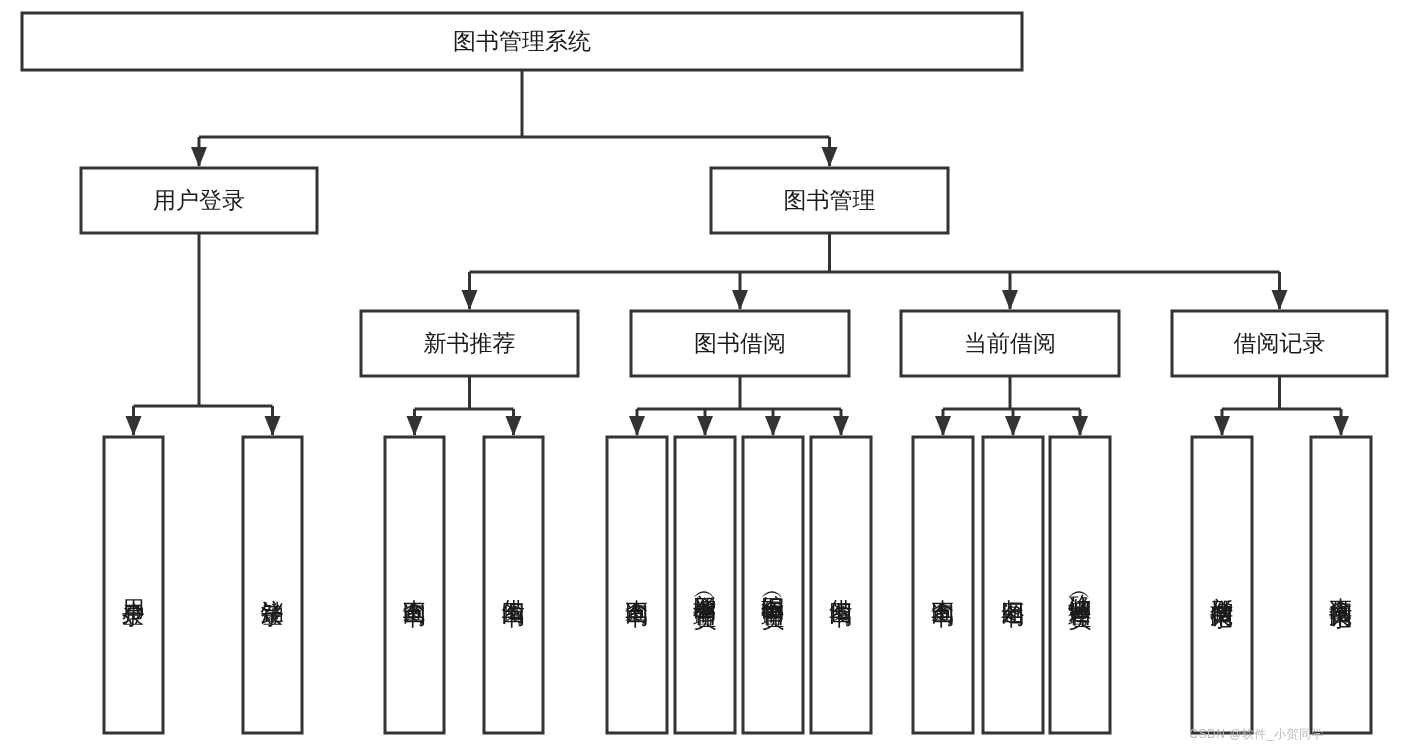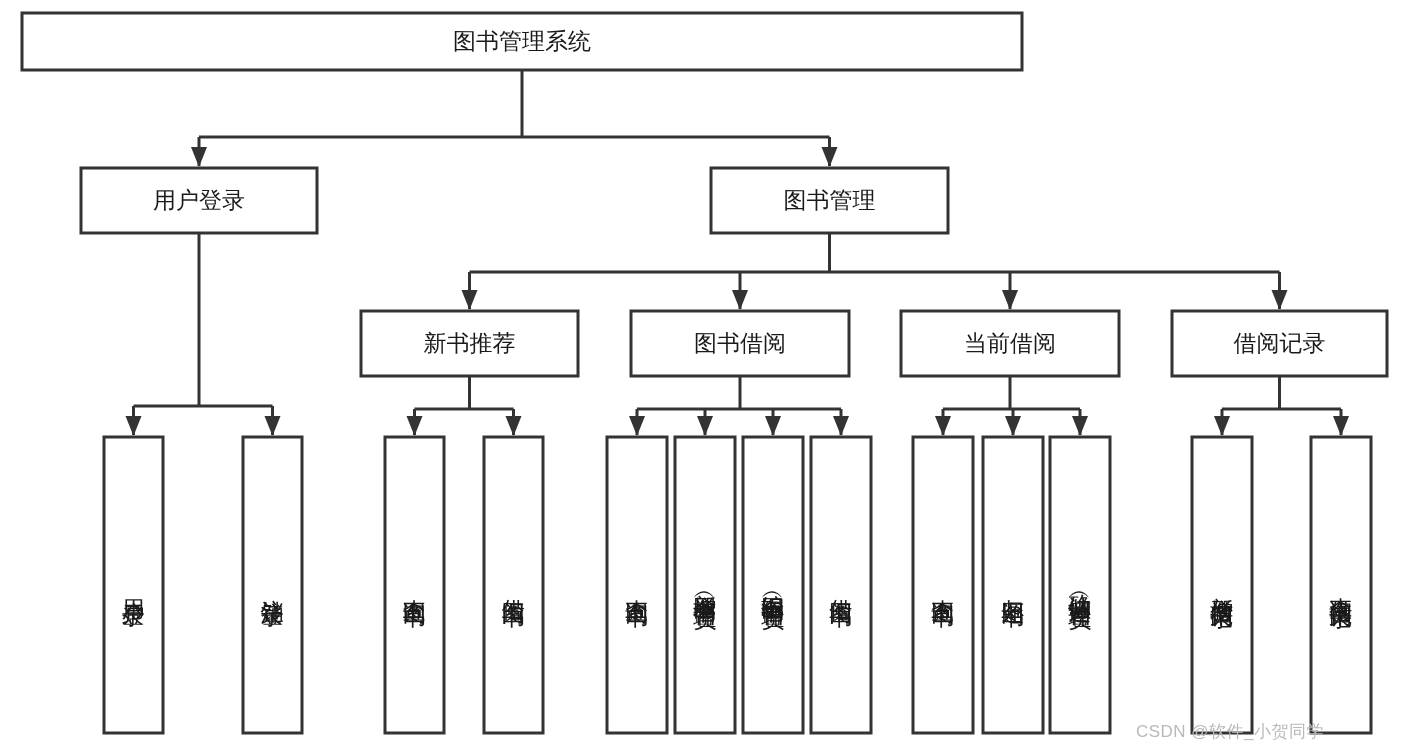--- a/index.html
+++ b/index.html
@@ -60,21 +60,21 @@
     justify-content: center;
     letter-spacing: 2px;
     white-space: nowrap;
     pointer-events: none;
   }
   .watermark {
     position: absolute;
     right: 8px;
     bottom: 4px;
     font-family: "Liberation Sans", "DejaVu Sans", sans-serif;
-    font-size: 17px;
+    font-size: 12px;
     color: #b9b9b9;
     letter-spacing: 0.5px;
     white-space: nowrap;
   }
 </style>
 </head>
 <body>
 
 <div id="diagram-root">
 

